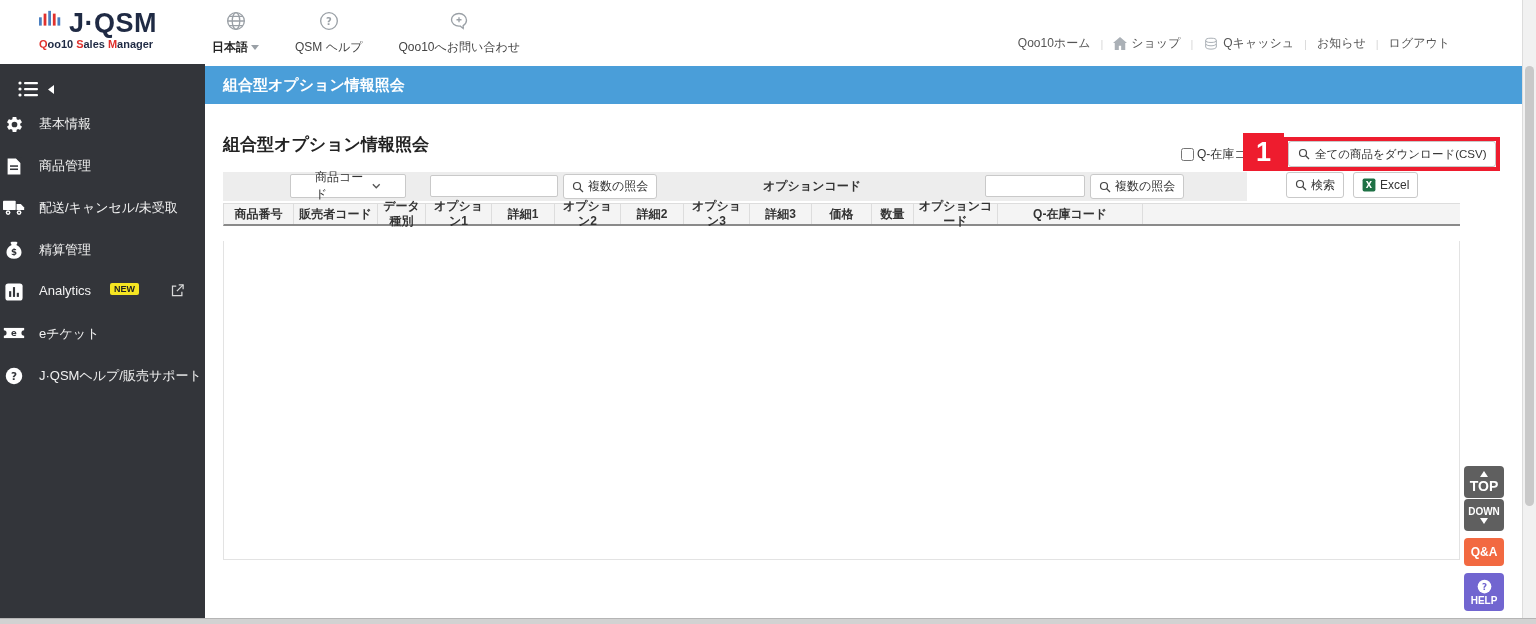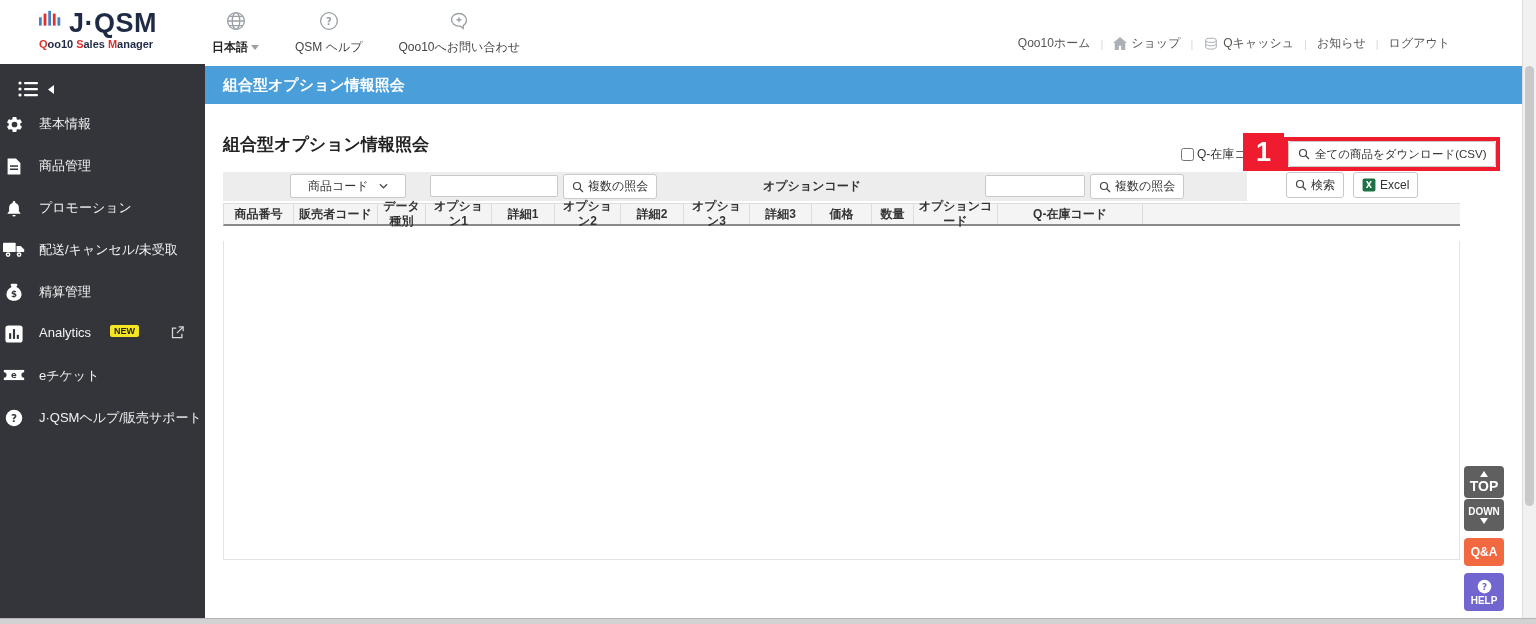--- a/index.html
+++ b/index.html
@@ -36,21 +36,21 @@
   .heading{position:absolute;left:223px;top:133px;font-size:17px;font-weight:bold;color:#222}
   .chkrow{position:absolute;left:1181px;top:146px;display:flex;align-items:center;gap:3px;font-size:12px;color:#333}
   .chkrow input{width:13px;height:13px;margin:0}
   .badge1{position:absolute;left:1243px;top:133px;width:41px;height:38px;background:#ee1c2e;color:#fff;
     font-size:27px;font-weight:bold;display:flex;align-items:center;justify-content:center;z-index:6}
   .csv-outline{position:absolute;left:1284px;top:137px;border:4px solid #ee1c2e;z-index:6;background:#fff}
   .csv-btn{display:flex;align-items:center;gap:5px;background:#fff;border:1px solid #c9c9c9;border-radius:3px;
     height:26px;padding:0 9px;font-size:11.5px;color:#333;white-space:nowrap;cursor:pointer}
   .search-band{position:absolute;left:223px;top:172px;width:1024px;height:29px;background:#ededed}
   .sel{position:absolute;left:67px;top:2px;width:116px;height:24px;background:#fff;border:1px solid #c9c9c9;border-radius:2px;
-    display:flex;align-items:center;justify-content:space-between;padding:0 17px;font-size:12px;color:#333;box-sizing:border-box;cursor:pointer}
+    display:flex;align-items:center;justify-content:space-between;padding:0 24px;font-size:12px;color:#333;box-sizing:border-box;cursor:pointer}
   .tin{border:1px solid #c9c9c9;border-radius:2px;height:22px;padding:0 5px;font-size:12px;box-sizing:border-box;background:#fff}
   .in1{position:absolute;left:207px;top:3px;width:128px}
   .in2{position:absolute;left:762px;top:3px;width:100px}
   .btn{display:inline-flex;align-items:center;gap:4px;background:#fff;border:1px solid #c9c9c9;border-radius:3px;
     height:25px;padding:0 8px;font-size:12px;color:#333;box-sizing:border-box;cursor:pointer;white-space:nowrap}
   .btn-multi1{position:absolute;left:340px;top:2px}
   .btn-multi2{position:absolute;left:867px;top:2px}
   .lbl-option{position:absolute;left:540px;top:0;line-height:29px;font-size:12px;font-weight:bold;color:#333}
   .search-actions{position:absolute;left:1286px;top:172px;display:flex;gap:9px}
   .search-actions .btn{height:26px}
@@ -181,29 +181,20 @@
     <div class="snav-item">
       <span class="sicon">
           <svg width="16" height="19" viewBox="0 0 20 22">
             <path fill="#fff" d="M2 1h10.5L18 6.5V21H2z"></path>
             <path fill="#33353a" d="M12.5 0h8v8z"></path>
             <rect x="5" y="9.5" width="10" height="1.9" fill="#33353a"></rect>
             <rect x="5" y="13.5" width="10" height="1.9" fill="#33353a"></rect>
           </svg>
         </span>
       <span>商品管理</span>
-    </div>
-    <div class="snav-item">
-      <span class="sicon">
-          <svg width="18" height="19" viewBox="0 0 24 24" fill="#fff">
-            <path d="M12 2a1.8 1.8 0 011.8 1.8v.7A6.5 6.5 0 0118.5 11v4.5L20.5 18v1H3.5v-1l2-2.5V11a6.5 6.5 0 014.7-6.5v-.7A1.8 1.8 0 0112 2z"></path>
-            <path d="M9.8 20.5h4.4a2.2 2.2 0 01-4.4 0z"></path>
-          </svg>
-        </span>
-      <span>プロモーション</span>
     </div>
     <div class="snav-item">
       <span class="sicon">
           <svg width="22" height="17" viewBox="0 0 26 20">
             <g fill="#fff">
               <rect x="0" y="2" width="15" height="11" rx="1"></rect>
               <path d="M16 6h5l4 4v3h-9z"></path>
               <circle cx="6" cy="16" r="2.8"></circle>
               <circle cx="19" cy="16" r="2.8"></circle>
             </g>

